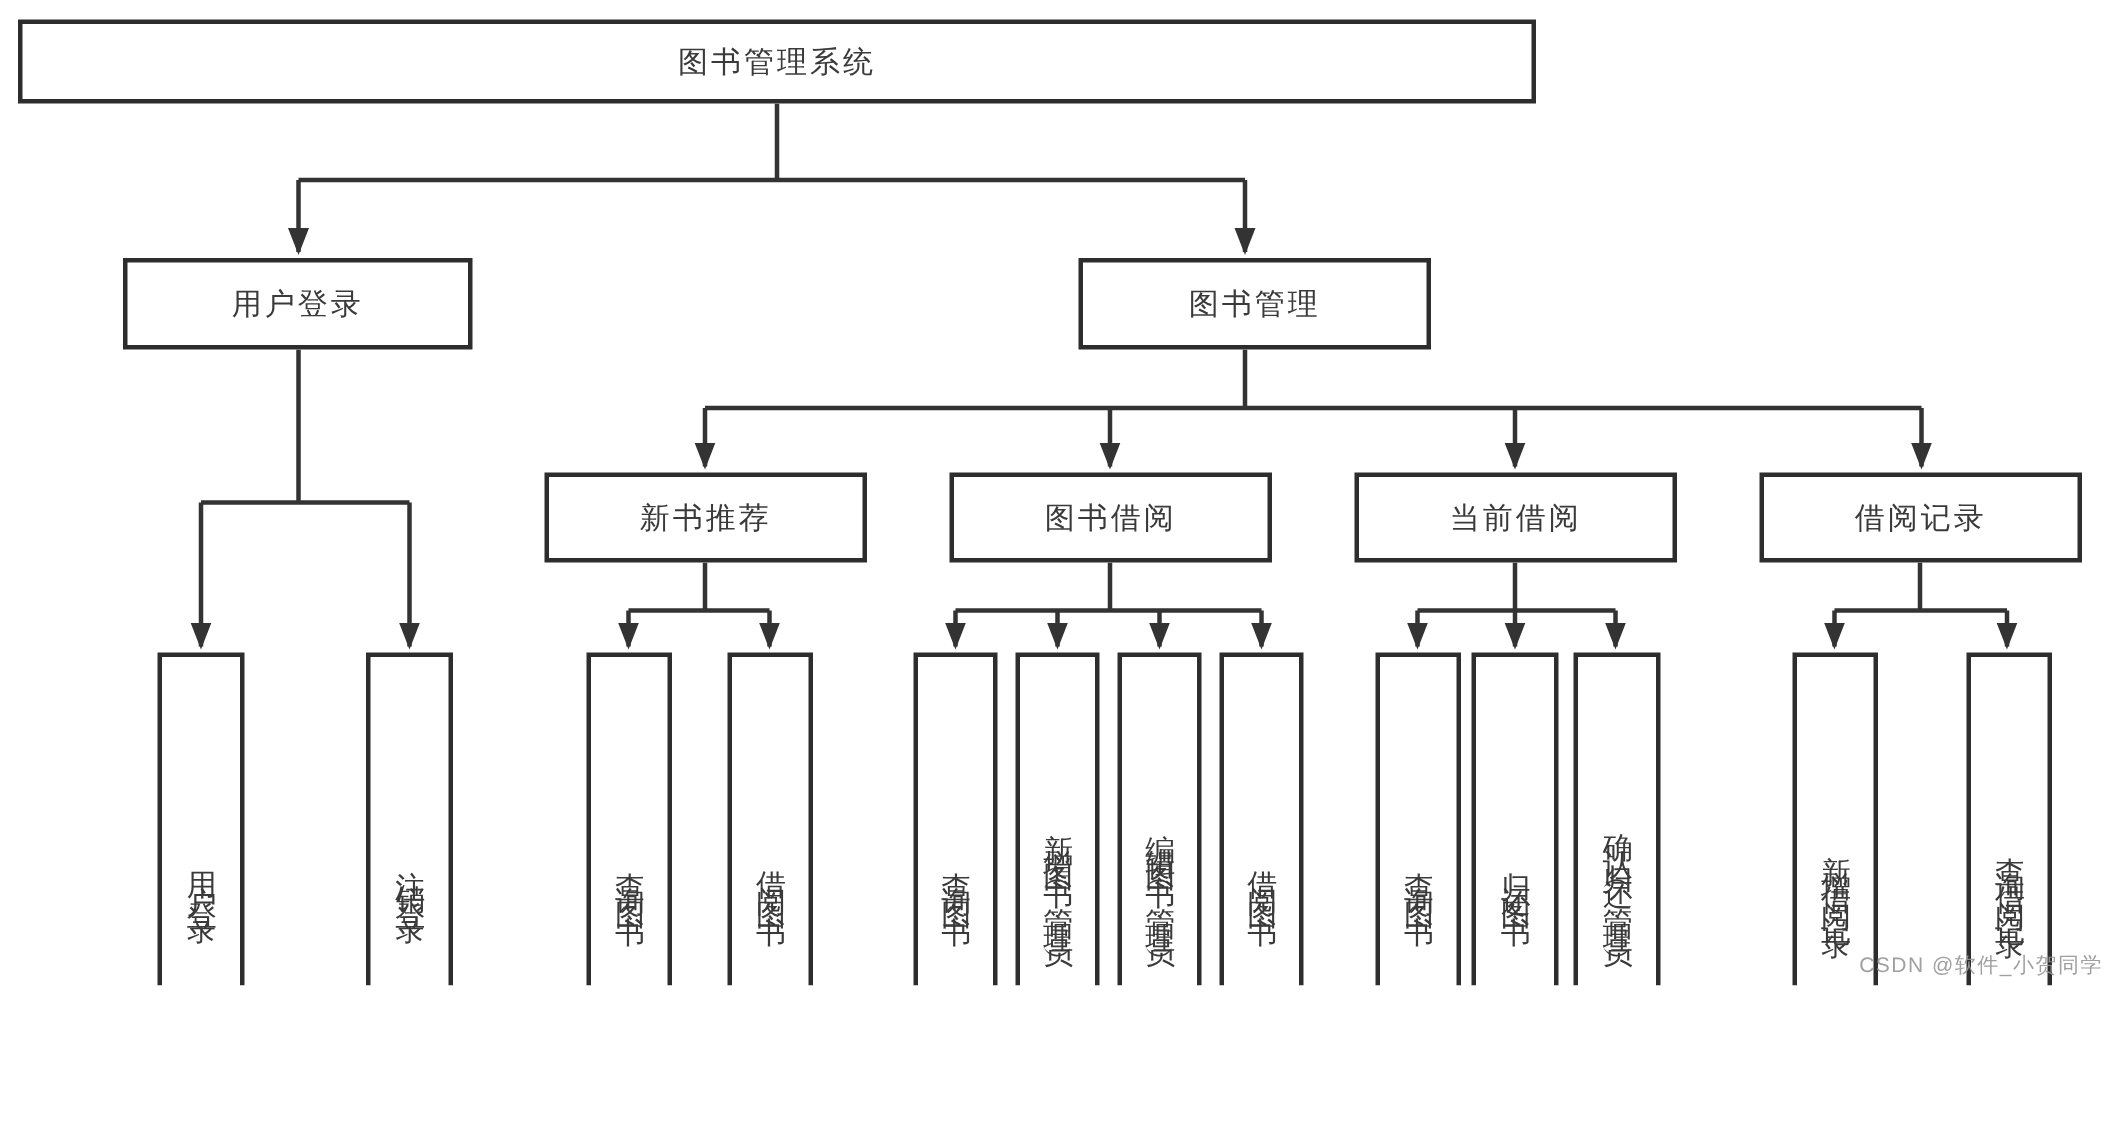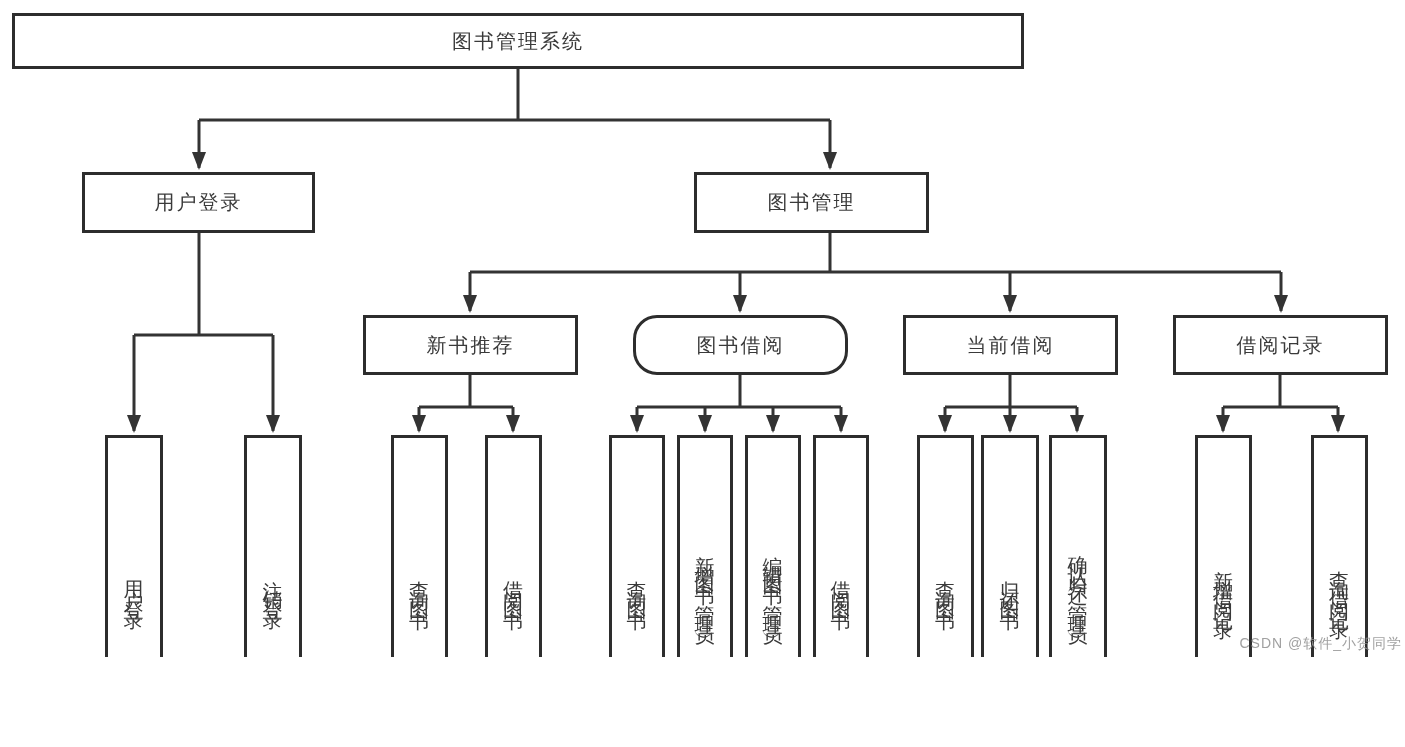--- a/index.html
+++ b/index.html
@@ -99,28 +99,28 @@
     </g>
   </svg>
 
   <div class="box h" style="left:12px; top:13px; width:1012px; height:56px;">
     <span>图书管理系统</span>
   </div>
 
   <div class="box h" style="left:82px; top:172px; width:233px; height:61px;">
     <span>用户登录</span>
   </div>
-  <div class="box h" style="left:694px; top:172px; width:235px; height:61px;">
+  <div class="box h" style="left:719px; top:172px; width:235px; height:61px;">
     <span>图书管理</span>
   </div>
 
   <div class="box h" style="left:363px; top:315px; width:215px; height:60px;align-items:center;">
     <span>新书推荐</span>
   </div>
-  <div class="box h" style="left:633px; top:315px; width:215px; height:60px;border-radius:24px;">
+  <div class="box h" style="left:633px; top:315px; width:215px; height:60px;">
     <span>图书借阅</span>
   </div>
   <div class="box h" style="left:1173px; top:315px; width:215px; height:60px;">
     <span>借阅记录</span>
   </div>
   <div class="box h" style="left:903px; top:315px; width:215px; height:60px;">
     <span>当前借阅</span>
   </div>
 
   <div class="box v" style="left:105px; top:435px; width:58px; height:300px;">

